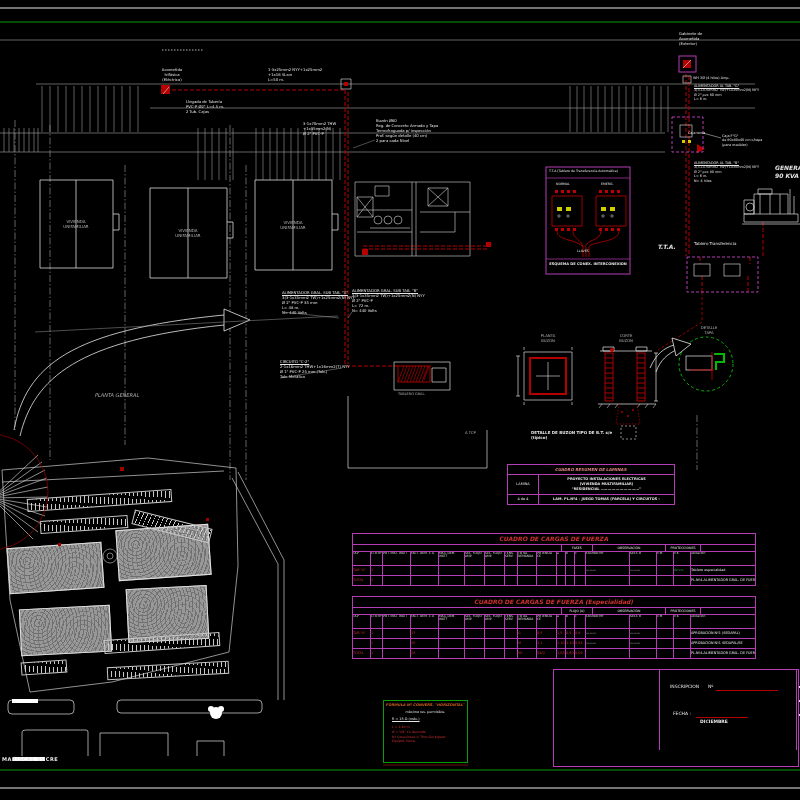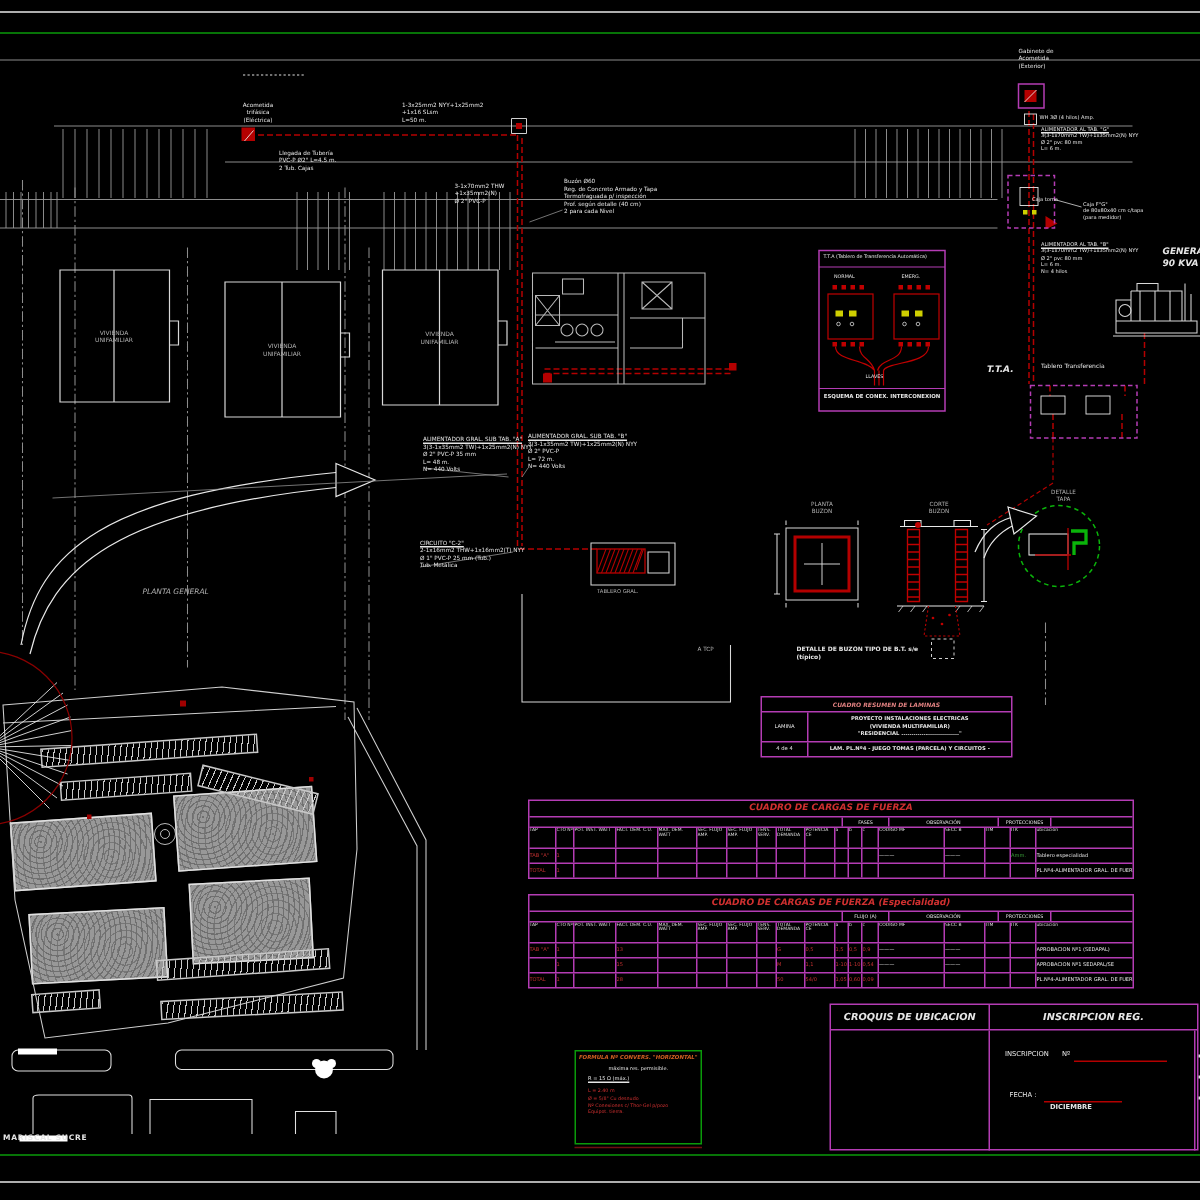--- a/index.html
+++ b/index.html
@@ -528,24 +528,20 @@
     <div class="fx-r">R = 15 Ω (máx.)</div>
     <div class="fx-lines">
         <div>L = 2.40 m</div>
         <div>Ø = 5/8" Cu desnudo</div>
         <div>Nº Conexiones c/ Thor-Gel p/pozo</div>
         <div>Equipot. tierra.</div>
       </div>
   </div>
 
   <div id="tblock">
-    <div class="tb-head">
-      <div class="tb-c1">CROQUIS DE UBICACION</div>
-      <div class="tb-c2">INSCRIPCION   REG.</div>
-    </div>
     <div class="tb-body">
       <div class="tb-b1"></div>
       <div class="tb-b2">
         <span class="t" style="left:10px;top:14px;font-size:4.5px;">INSCRIPCION</span>
         <span class="t" style="left:48px;top:14px;font-size:4.5px;">Nº</span>
         <div class="redline" style="left:56px;top:20px;width:62px;"></div>
         <span class="t" style="left:13px;top:41px;font-size:4.5px;">FECHA :</span>
         <div class="redline" style="left:36px;top:47px;width:52px;"></div>
         <span class="t b" style="left:40px;top:49px;font-size:4.5px;">DICIEMBRE</span>
         <div style="position:absolute;left:136px;top:0;width:1px;height:100%;background:#b43cb4;"></div>

